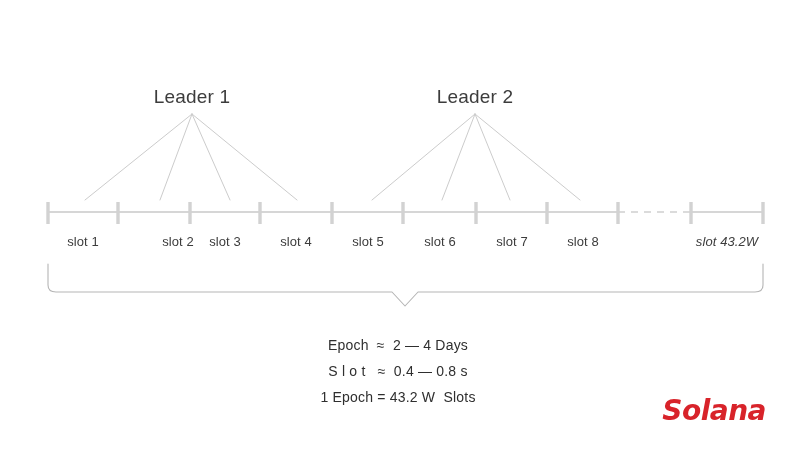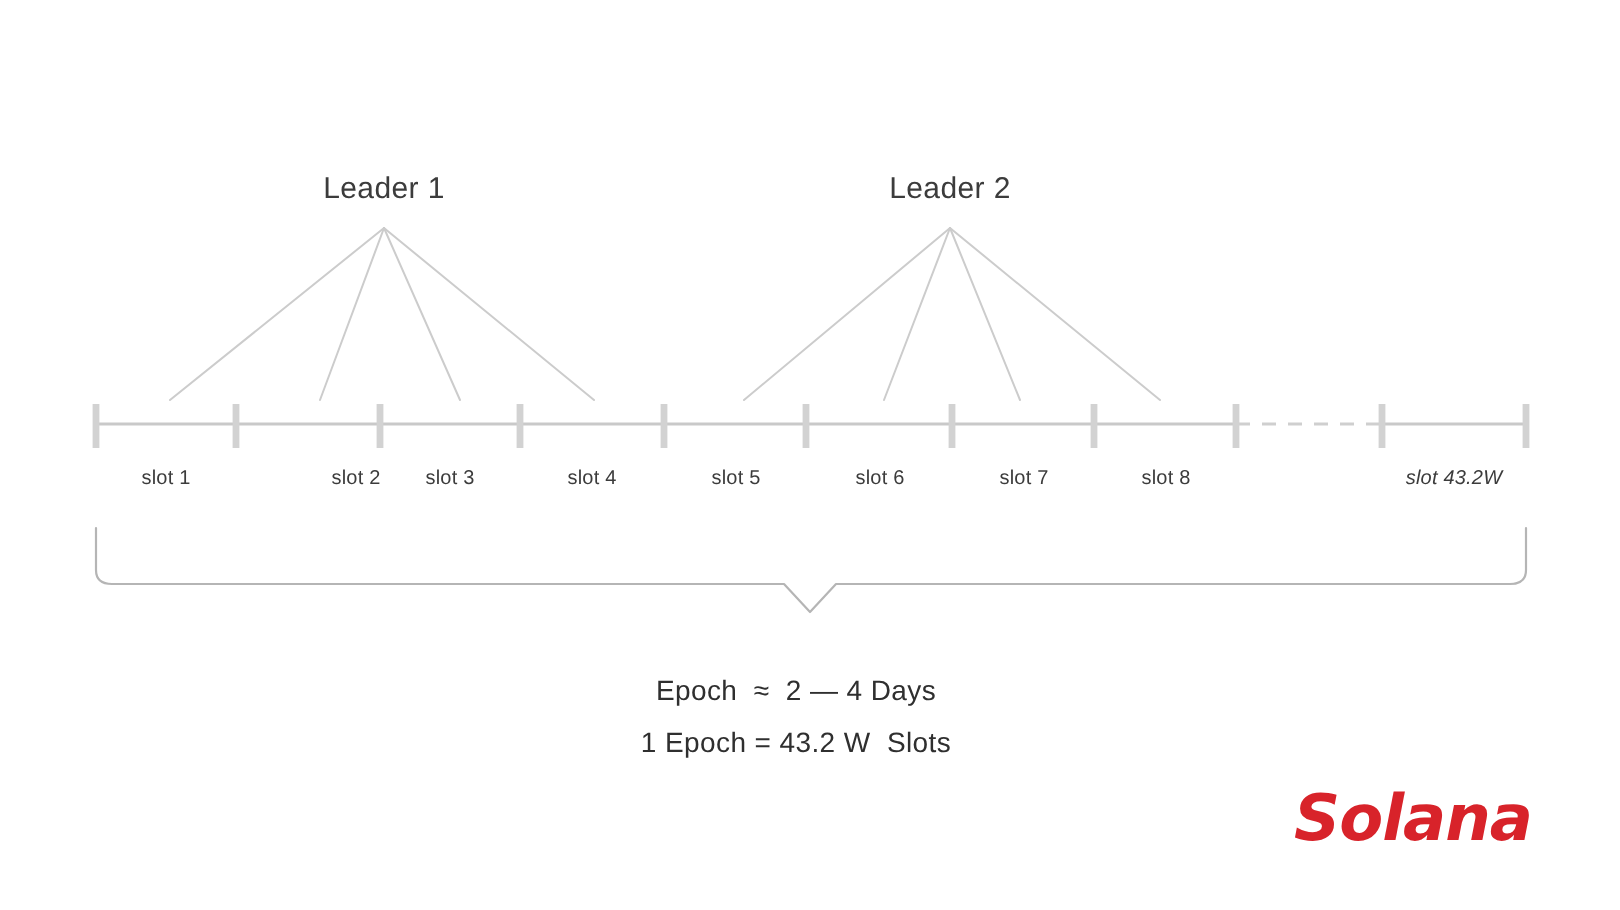--- a/index.html
+++ b/index.html
@@ -25,30 +25,30 @@
   .svg-layer {
     position: absolute;
     left: 0;
     top: 0;
     width: 810px;
     height: 455px;
     pointer-events: none;
   }
   .leader-label {
     position: absolute;
-    font-size: 15px;
+    font-size: 19px;
     color: #3c3c3c;
     letter-spacing: 0.2px;
     white-space: nowrap;
     transform: translateX(-50%);
     text-align: center;
   }
   .slot-label {
     position: absolute;
-    font-size: 10px;
+    font-size: 13px;
     color: #3c3c3c;
     letter-spacing: 0.1px;
     white-space: nowrap;
     transform: translateX(-50%);
     text-align: right;
   }
   .info-block {
     position: absolute;
     left: 0;
     top: 332px;
@@ -60,21 +60,21 @@
     color: #2f2f2f;
     line-height: 26px;
     white-space: pre;
     letter-spacing: 0.2px;
   }
   .brand {
     position: absolute;
     right: 44px;
     bottom: 30px;
     font-family: "DejaVu Sans", sans-serif;
-    font-size: 32px;
+    font-size: 28px;
     font-weight: bold;
     font-style: italic;
     color: #d8232a;
     letter-spacing: -0.5px;
     line-height: 1;
   }
 </style>
 </head>
 <body>
 
@@ -127,18 +127,19 @@
   <div class="slot-label" style="left:225px; top:234px;">slot 3</div>
   <div class="slot-label" style="left:296px; top:234px;">slot 4</div>
   <div class="slot-label" style="left:368px; top:234px;">slot 5</div>
   <div class="slot-label" style="left:440px; top:234px;">slot 6</div>
   <div class="slot-label" style="left:512px; top:234px;">slot 7</div>
   <div class="slot-label" style="left:583px; top:234px;">slot 8</div>
   <div class="slot-label" style="left:727px; top:234px;font-style:italic;">slot 43.2W</div>
 
   <div class="info-block">
     <div class="info-line">Epoch  ≈  2 — 4 Days</div>
+    <div class="info-line">S l o t   ≈  0.4 — 0.8 s</div>
     <div class="info-line">1 Epoch = 43.2 W  Slots</div>
   </div>
 
   <div class="brand">Solana</div>
 
 </div>
 
 </body></html>

